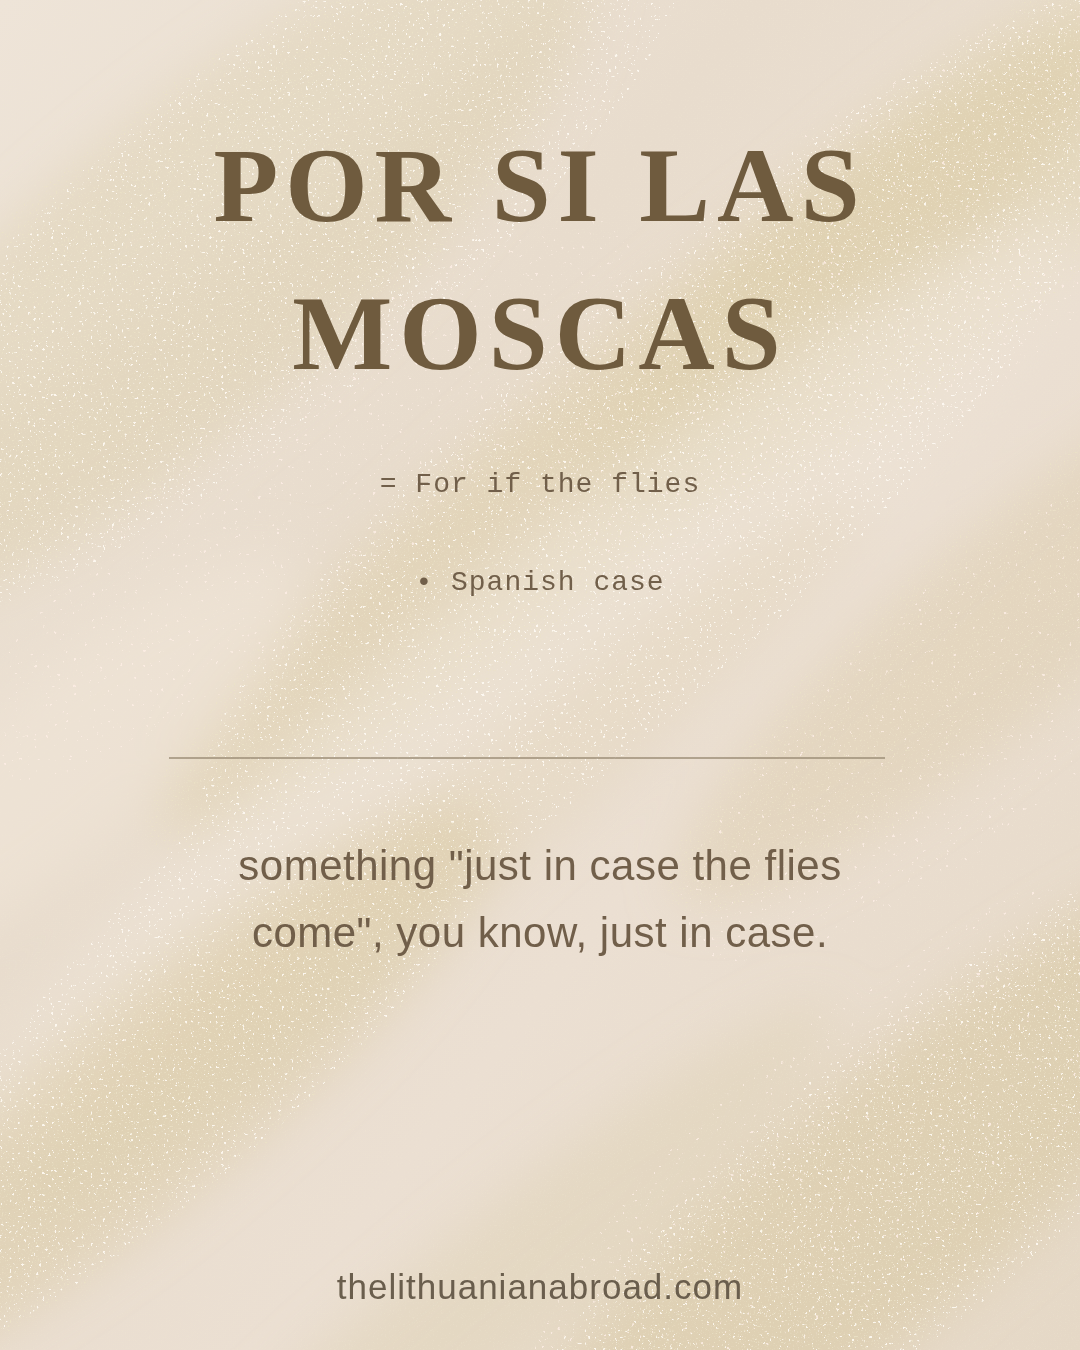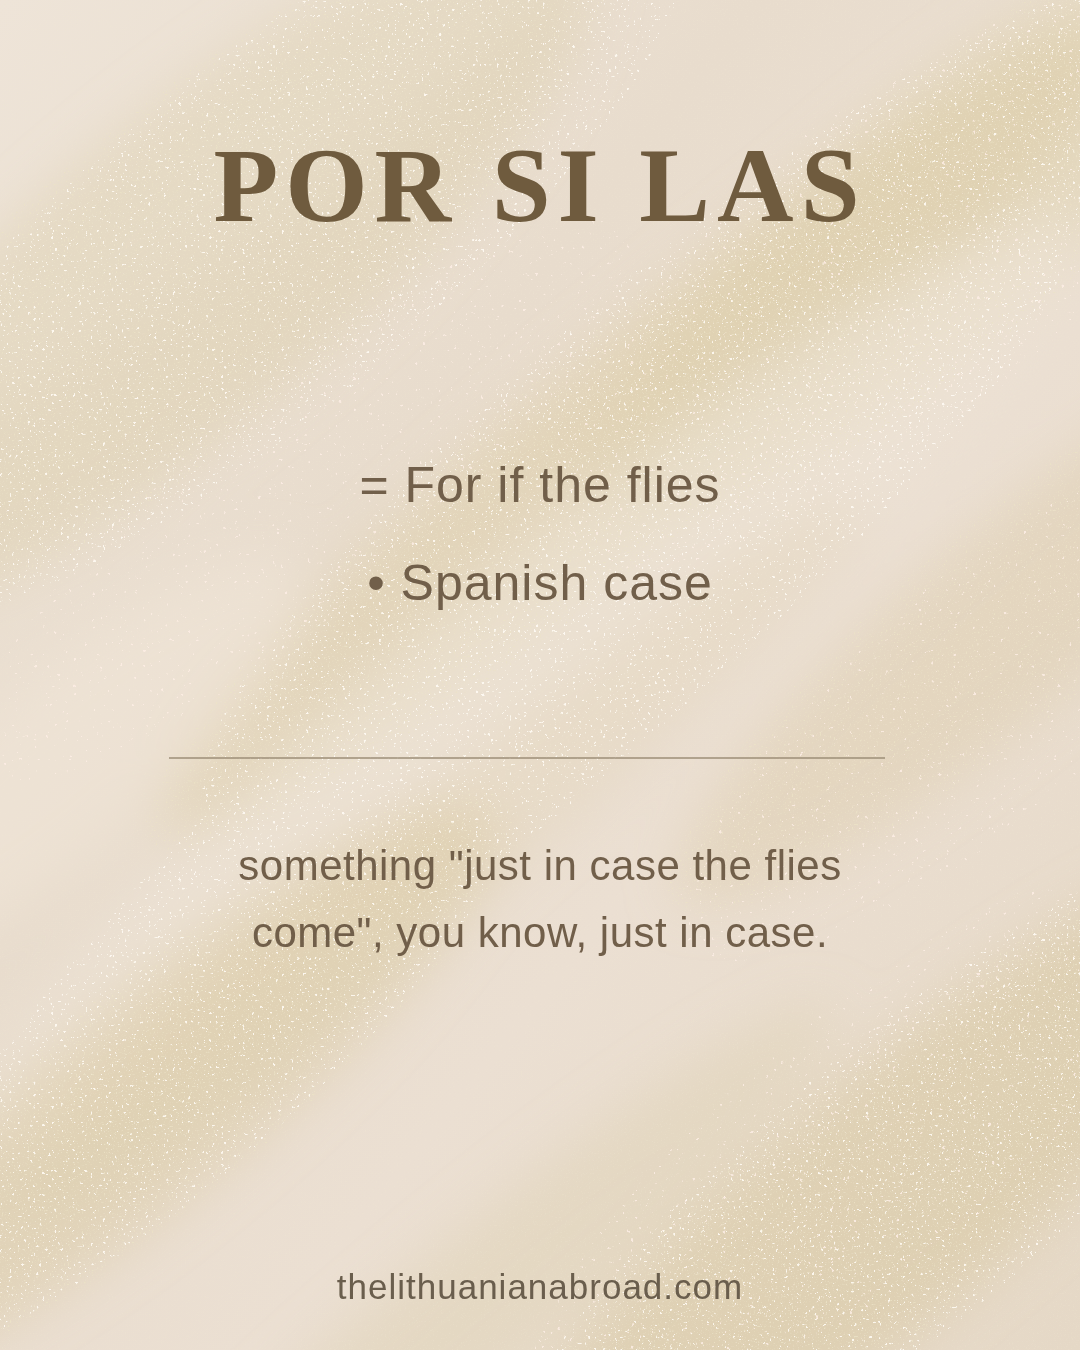--- a/index.html
+++ b/index.html
@@ -39,24 +39,25 @@
     line-height: 148px;
     letter-spacing: 7px;
     color: var(--title-text, #6f5b3e);
   }
   .title .line { display: block; }
   .subline {
     position: absolute;
     left: 0;
     width: 100%;
     text-align: center;
-    font-size: 50px;
+    font-size: 28px;
     line-height: 46px;
     letter-spacing: 1px;
     color: var(--body-text, #715f4a);
+    font-family: Liberation Mono, monospace;
   }
   .subline.translation { top: 462px; }
   .subline.category    { top: 560px; }
   .divider {
     position: absolute;
     top: 757px;
     left: 169px;
     width: 716px;
     height: 0;
     border-top: 2px solid var(--divider, #9c8d77);
@@ -160,20 +161,21 @@
       <ellipse cx="980" cy="700" rx="380" ry="120" transform="rotate(-40 980 700)"></ellipse>
       <ellipse cx="860" cy="1150" rx="420" ry="130" transform="rotate(-40 860 1150)"></ellipse>
       <ellipse cx="300" cy="500" rx="420" ry="110" transform="rotate(-40 300 500)"></ellipse>
     </g>
   </svg>
 
   <div class="content">
 
     <h1 class="title">
       <span class="line">POR SI LAS</span>
+      <span class="line">MOSCAS</span>
     </h1>
 
     <div class="subline translation">= For if the flies</div>
 
     <div class="subline category">• Spanish case</div>
 
     <div class="divider"></div>
 
     <div class="definition">
       <div class="def-line">something "just in case the flies</div>

